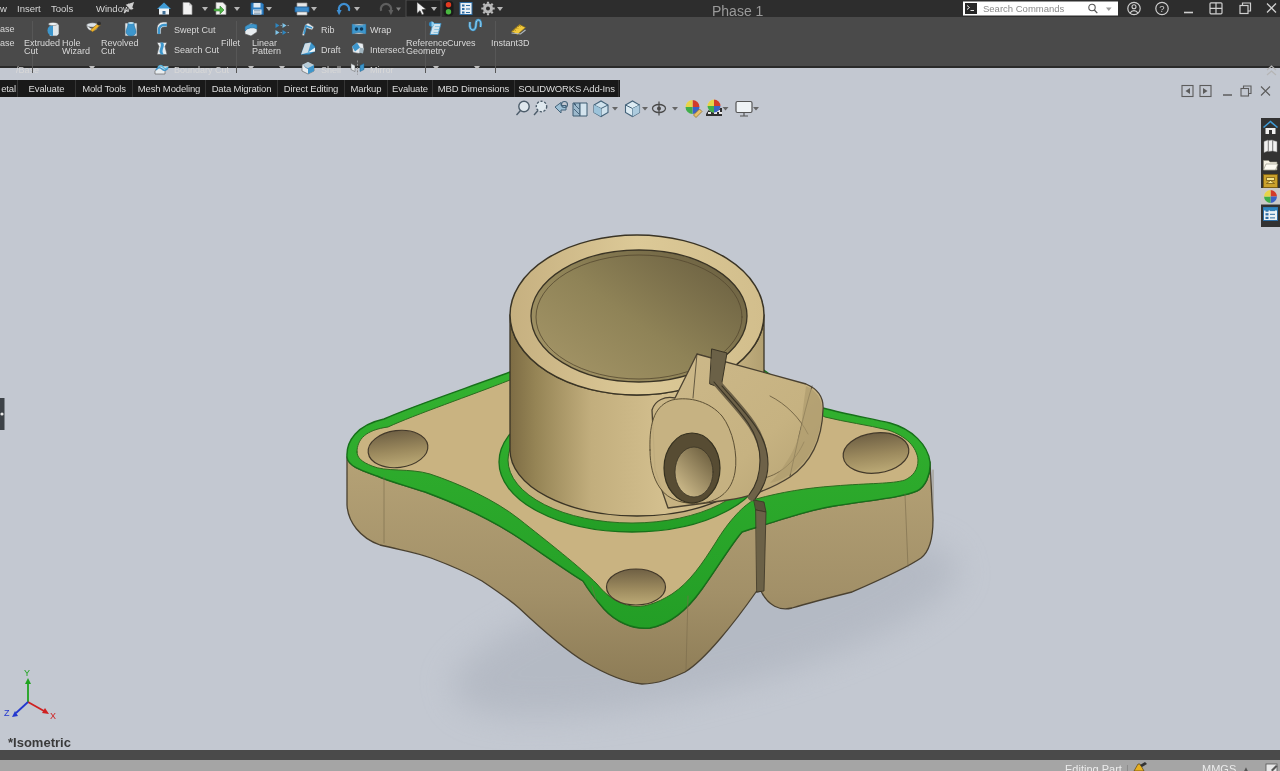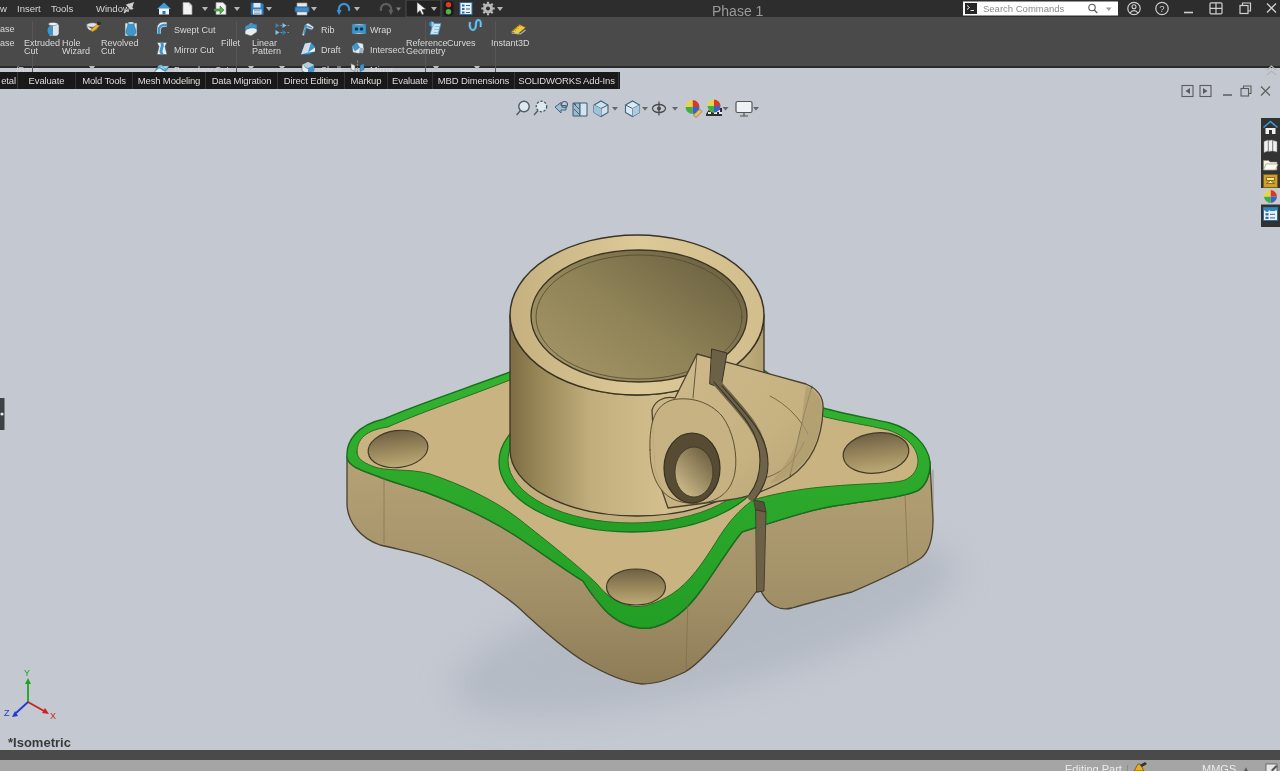--- a/index.html
+++ b/index.html
@@ -6,21 +6,21 @@
   html,body { width:1280px; height:771px; overflow:hidden; background:#c3c8d1;
     font-family:"Liberation Sans", sans-serif; }
   .abs { position:absolute; }
   #menubar { position:absolute; left:0; top:0; width:1280px; height:17px; background:#2d2d2d; }
   .mtext { position:absolute; top:3px; color:#d6d6d6; font-size:9.5px; }
   #ribbon { position:absolute; left:0; top:17px; width:1280px; height:51px; background:#4a4a4a; border-bottom:2px solid #2a2a2a; }
   .rsep { position:absolute; top:4px; height:52px; width:1px; background:#3a3a3a; border-right:1px solid #575757; }
   .rlabel { position:absolute; color:#d8d8d8; font-size:9px; text-align:left; line-height:8.5px; }
   .rsmall { position:absolute; color:#d8d8d8; font-size:9px; }
   .caret { position:absolute; width:0; height:0; border-left:3.5px solid transparent; border-right:3.5px solid transparent; border-top:4px solid #c0c0c0; }
-  #tabbar { position:absolute; left:0; top:72px; width:620px; height:17px; background:#191919;padding-left:6px; }
+  #tabbar { position:absolute; left:0; top:80px; width:620px; height:17px; background:#191919;padding-left:6px; }
   .tab { position:absolute; top:0; height:17px; color:#dcdcdc; font-size:9.5px; line-height:17px; letter-spacing:-0.15px; text-align:center; border-right:1px solid #353535; white-space:nowrap; overflow:hidden; }
   #viewport { position:absolute; left:0; top:80px; width:1280px; height:670px; background:#c3c8d1; }
   #botdark { position:absolute; left:0; top:750px; width:1280px; height:10px; background:#4a4a4a; }
   #statusbar { position:absolute; left:0; top:760px; width:1280px; height:11px; background:#a5a5a5; overflow:hidden; }
   .stext { position:absolute; top:3px; color:#ececec; font-size:11px; }
 </style>
 </head>
 <body>
 <div id="viewport"></div>
 
@@ -360,21 +360,21 @@
 <div id="ribbon">
   <div class="rsmall" style="left:0px; top:7px;">ase</div>
   <div class="rsmall" style="left:0px; top:20.5px;">ase</div>
   <div class="rsmall" style="left:16px; top:47.5px;">/Base</div>
   <div class="rsep" style="left:32px;"></div>
   <div class="rlabel" style="left:24px; top:21.5px; width:60px;">Extruded<br>Cut</div>
   <div class="rlabel" style="left:62px; top:21.5px; width:60px;">Hole<br>Wizard</div>
   <div class="caret" style="left:89px; top:49px;"></div>
   <div class="rlabel" style="left:101px; top:21.5px; width:60px;">Revolved<br>Cut</div>
   <div class="rsmall" style="left:174px; top:8px;">Swept Cut</div>
-  <div class="rsmall" style="left:174px; top:27.5px;">Mirror Cut</div>
+  <div class="rsmall" style="left:174px; top:27.5px;">Search Cut</div>
   <div class="rsmall" style="left:174px; top:47.5px;">Boundary Cut</div>
   <div class="rsep" style="left:236px;"></div>
   <div class="rlabel" style="left:221px; top:21.5px; width:60px;">Fillet</div>
   <div class="caret" style="left:247.5px; top:49px;"></div>
   <div class="rlabel" style="left:252px; top:21.5px; width:61px;">Linear<br>Pattern</div>
   <div class="caret" style="left:279px; top:49px;"></div>
   <div class="rsmall" style="left:321px; top:8px;">Rib</div>
   <div class="rsmall" style="left:321px; top:27.5px;">Draft</div>
   <div class="rsmall" style="left:321px; top:47.5px;">Shell</div>
   <div class="rsmall" style="left:370px; top:8px;">Wrap</div>

